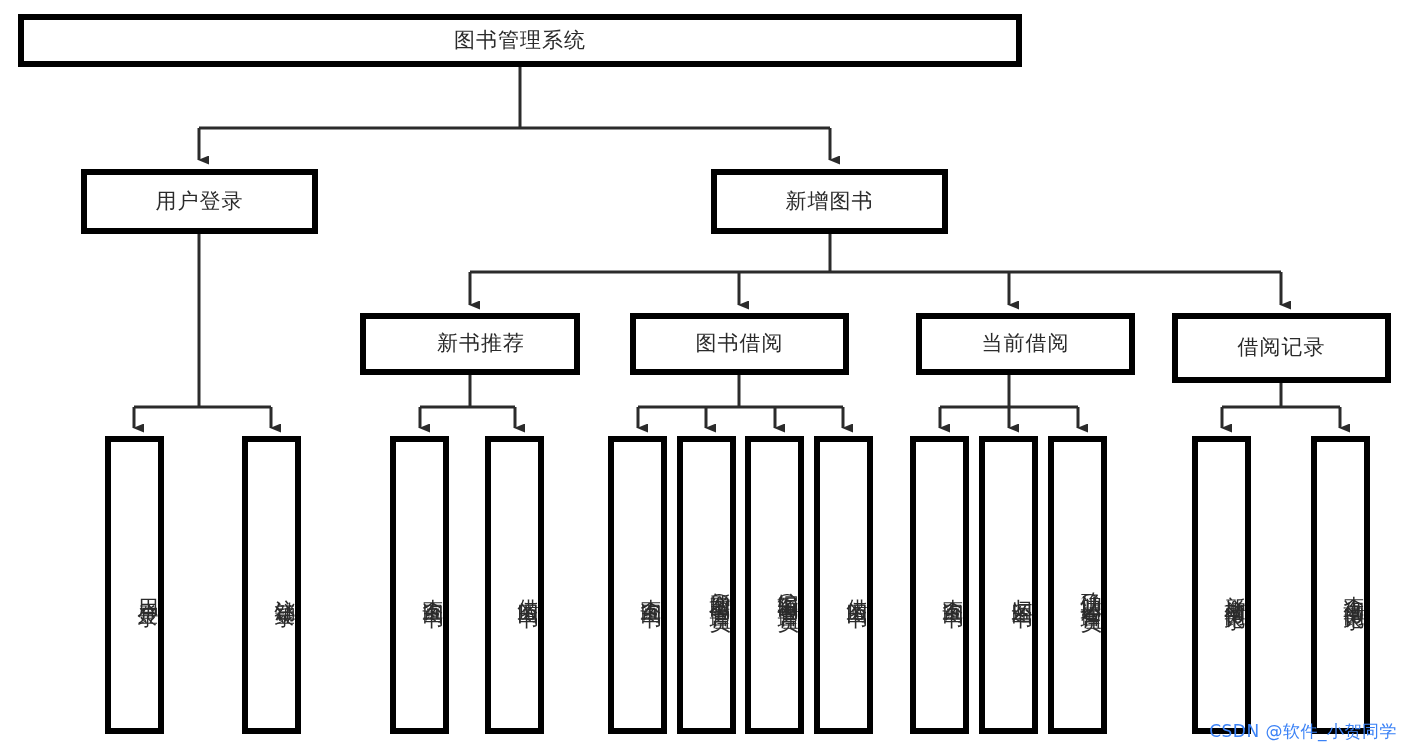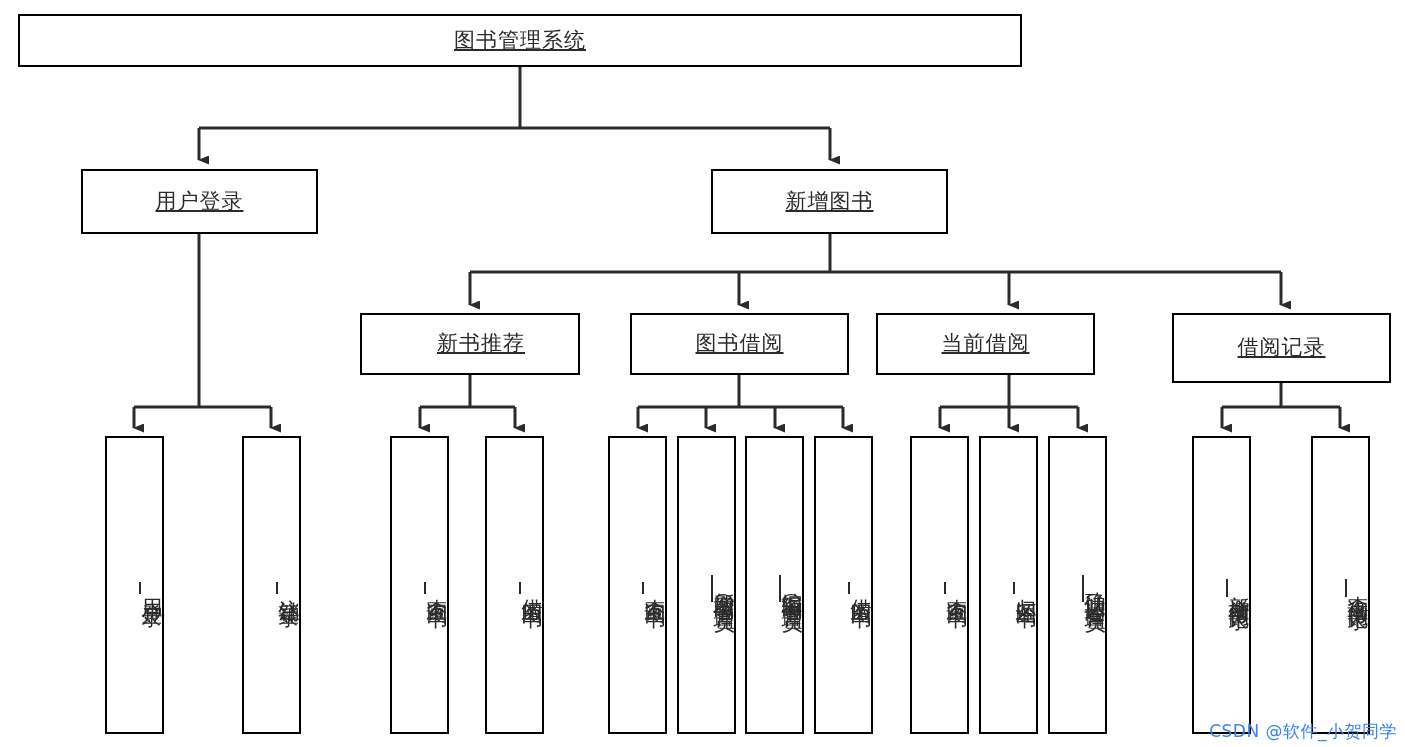--- a/index.html
+++ b/index.html
@@ -22,28 +22,27 @@
     position: absolute;
     left: 0;
     top: 0;
     width: 1405px;
     height: 747px;
     pointer-events: none;
   }
   .node {
     position: absolute;
     box-sizing: border-box;
-    border: 2px solid #000000;
+    border: 6px solid #000000;
     background: #ffffff;
     display: flex;
     align-items: center;
     justify-content: center;
     color: #2b2b2b;
     text-align: center;
-    text-decoration: underline;
   }
   .node.horizontal {
     font-size: 21px;
     letter-spacing: 1px;
     line-height: 1.1;
   }
   .node.vertical {
     writing-mode: vertical-rl;
     text-orientation: upright;
     font-size: 21px;
@@ -138,21 +137,21 @@
   <div class="node horizontal" style="left:711px; top:169px; width:237px; height:65px;">
     <span class="node-label">新增图书</span>
   </div>
 
   <div class="node horizontal" style="left:360px; top:313px; width:220px; height:62px;padding-left:22px;">
     <span class="node-label">新书推荐</span>
   </div>
   <div class="node horizontal" style="left:630px; top:313px; width:219px; height:62px;">
     <span class="node-label">图书借阅</span>
   </div>
-  <div class="node horizontal" style="left:876px; top:313px; width:219px; height:62px;">
+  <div class="node horizontal" style="left:916px; top:313px; width:219px; height:62px;">
     <span class="node-label">当前借阅</span>
   </div>
   <div class="node horizontal" style="left:1172px; top:313px; width:219px; height:70px;">
     <span class="node-label">借阅记录</span>
   </div>
 
   <div class="node vertical" style="left:105px; top:436px; width:59px; height:298px;">
     <span class="node-label">用户登录</span>
   </div>
   <div class="node vertical" style="left:242px; top:436px; width:59px; height:298px;">

